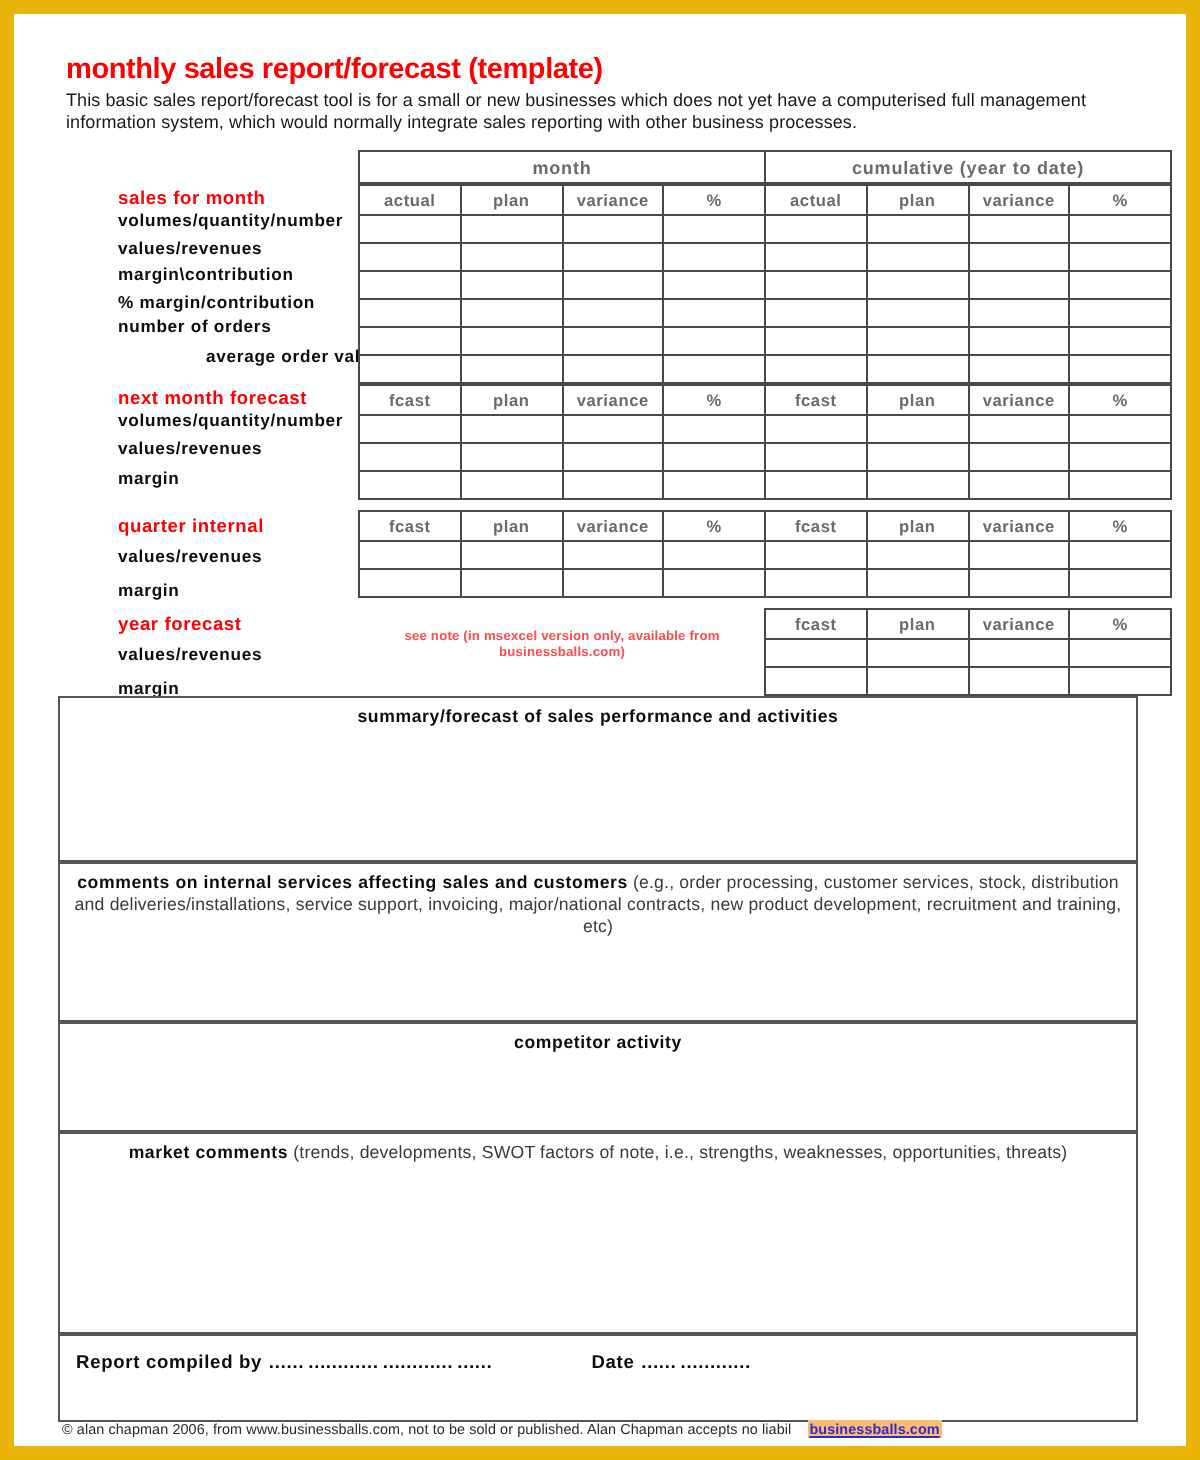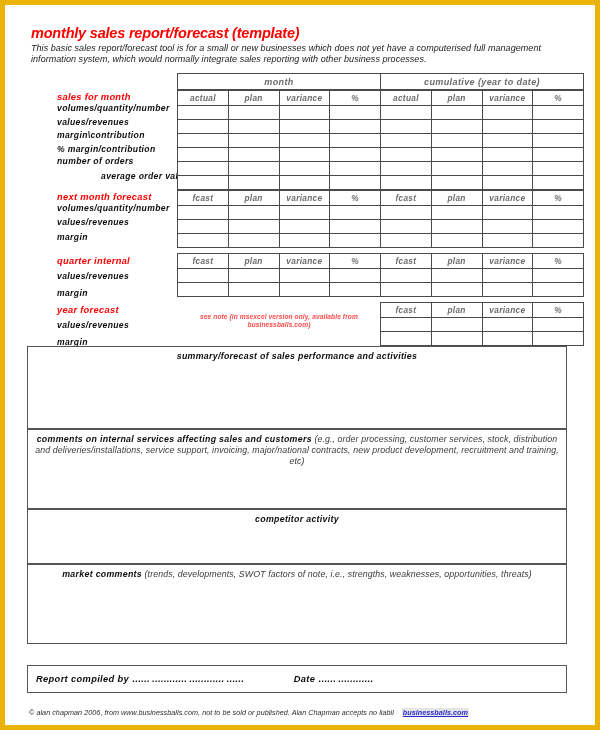--- a/index.html
+++ b/index.html
@@ -11,22 +11,21 @@
   body {
     font-family: "Liberation Sans", sans-serif;
   }
   #page {
     position: relative;
     width: 600px;
     height: 730px;
     background: #ffffff;
     overflow: hidden;
     box-sizing: border-box;
-    border: 5px solid #eab308;
-    font-style: italic;
+    border: 7px solid #eab308;
   }
 
   
   .hdr-row {
     position: absolute;
     left: 0; right: 0;
     top: 20px;
     height: 18px;
   }
   .doc-title {
@@ -160,21 +159,21 @@
     position: absolute;
     left: 24px;
     top: 703px;
     font-size: 7.2px;
     color: #2a2a2a;
     letter-spacing: 0.05px;
     white-space: nowrap;
   }
   .bb-link {
     color: #2b2bd0;
-    background: #e5e5e5;
+    background: #fdba74;
     text-decoration: underline;
     font-weight: bold;
     padding: 0 1px;
     margin-left: 8px;
   }
 </style>
 </head>
 <body>
 
 <div id="page">
@@ -454,27 +453,27 @@
       <span>competitor activity</span><span class="hint"></span>
     </div>
   </div>
 
   <div class="box" style="top:424px; height:80px;">
     <div class="box-title">
       <span>comments on internal services affecting sales and customers</span><span class="hint"> (e.g., order processing, customer services, stock, distribution and deliveries/installations, service support, invoicing, major/national contracts, new product development, recruitment and training, etc)</span>
     </div>
   </div>
 
-  <div class="box" style="top:559px; height:80px;">
+  <div class="box" style="top:559px; height:101px;">
     <div class="box-title">
       <span>market comments</span><span class="hint"> (trends, developments, SWOT factors of note, i.e., strengths, weaknesses, opportunities, threats)</span>
     </div>
   </div>
 
-  <div class="box" style="top:660px; height:28px;">
+  <div class="box" style="top:660px; height:44px;">
     <div class="compiled">
       <span>Report compiled by</span>
       <span class="dots">…… ………… ………… ……</span>
       <span class="gap2"></span>
       <span>Date</span>
       <span class="dots">…… …………</span>
     </div>
   </div>
 
   <div class="copyright">

